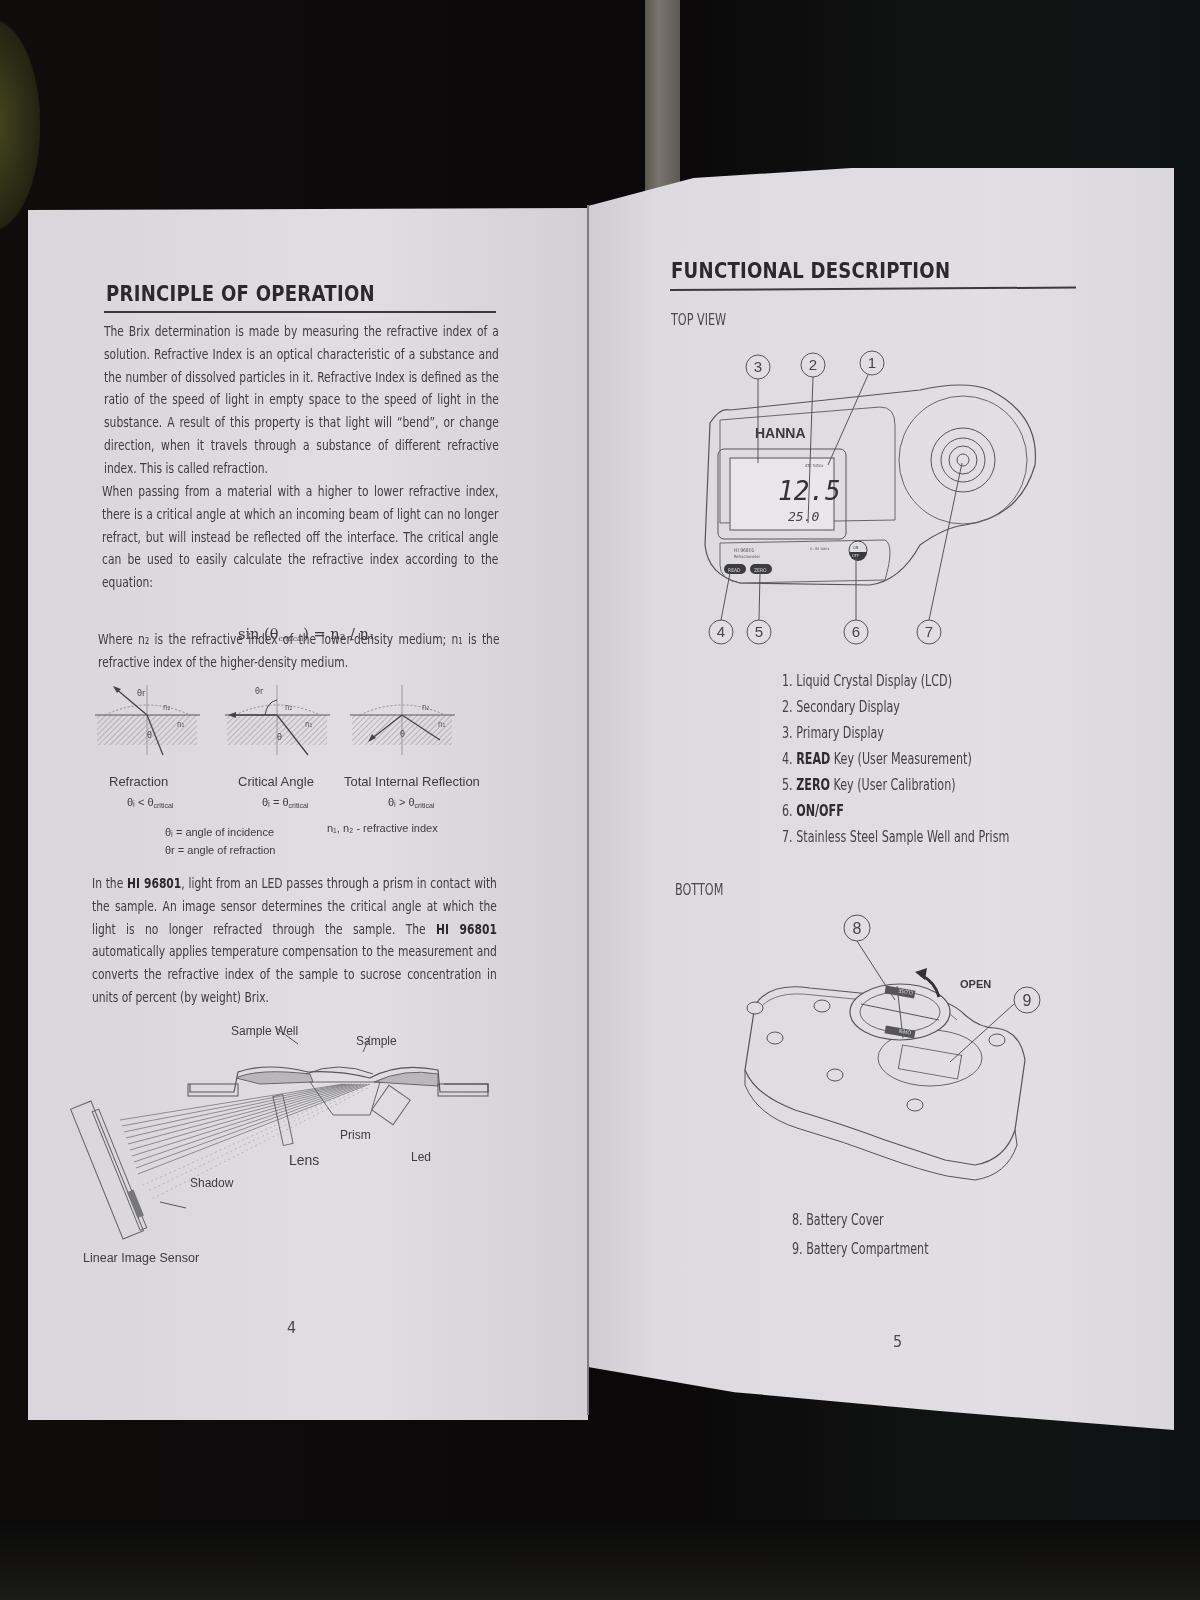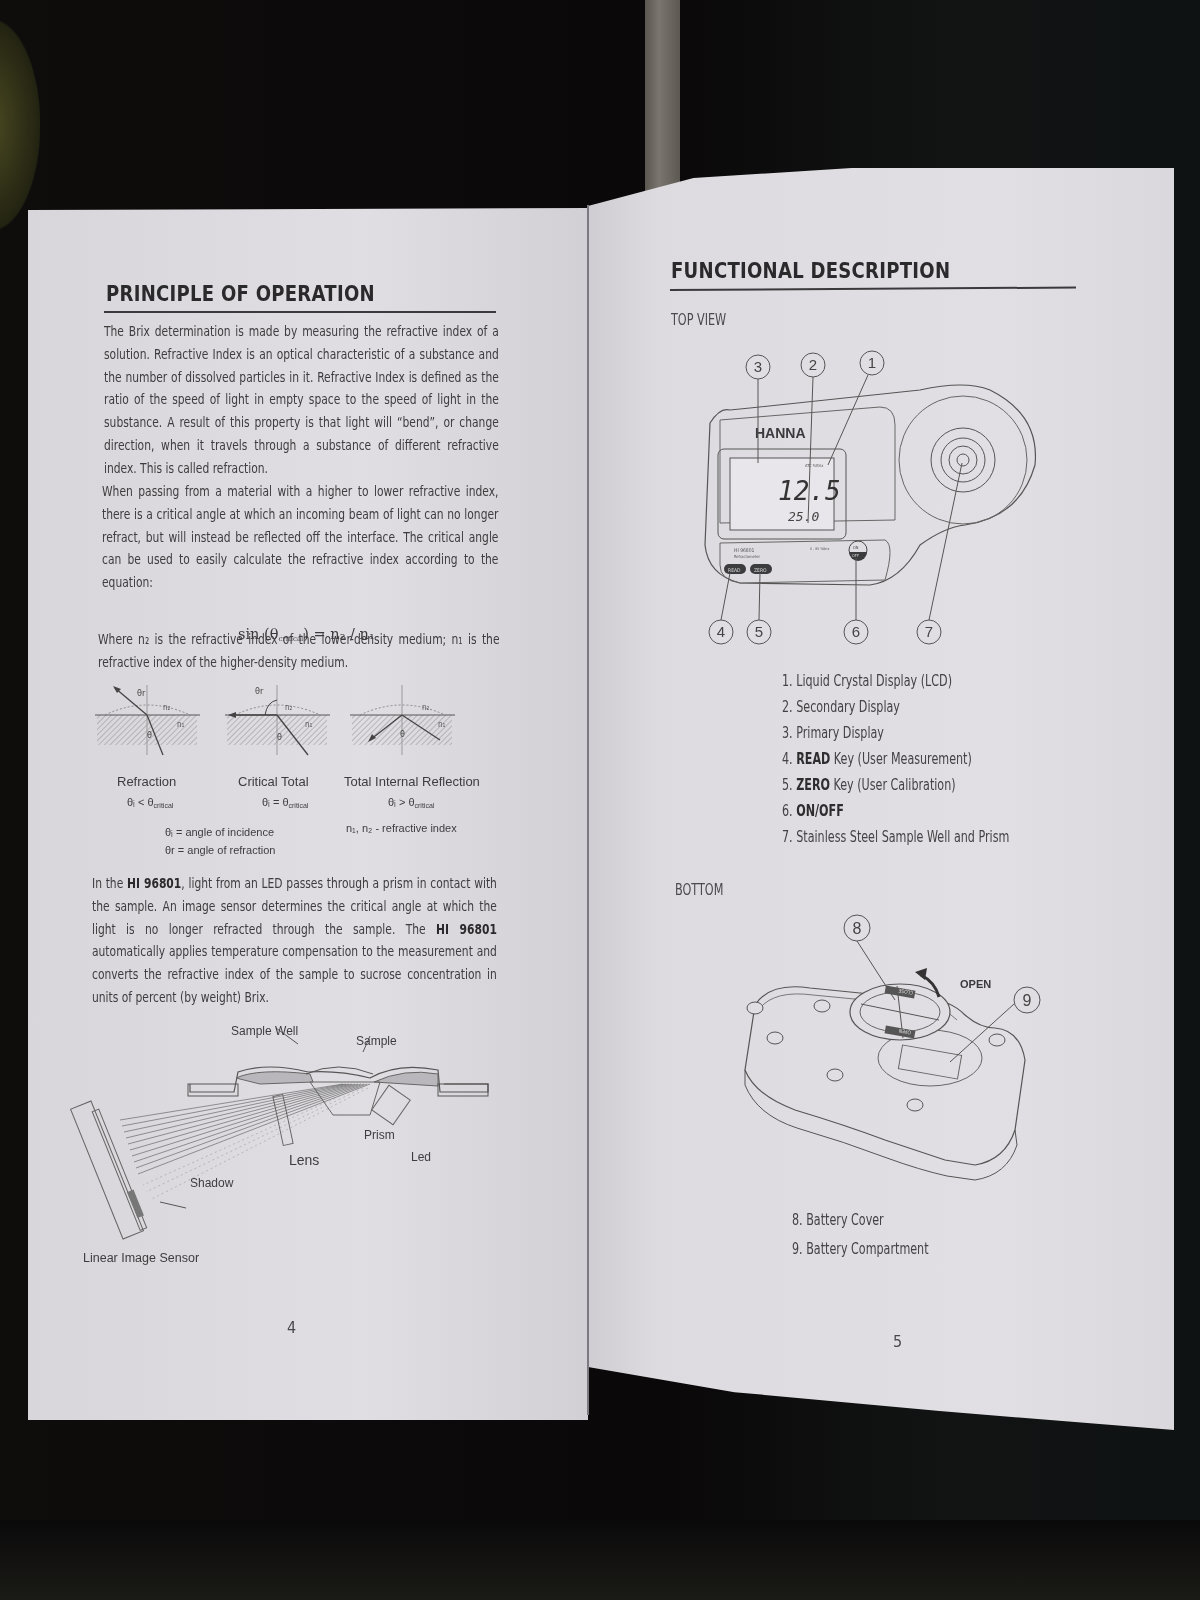--- a/index.html
+++ b/index.html
@@ -93,32 +93,32 @@
     <line x1="52" y1="5" x2="52" y2="75" stroke="#999" stroke-width="1"></line>
     <line x1="52" y1="35" x2="20" y2="60" stroke="#444" stroke-width="1.3"></line>
     <polygon points="18,62 22,54 26,58" fill="#444"></polygon>
     <line x1="52" y1="35" x2="90" y2="60" stroke="#444" stroke-width="1.3"></line>
     <text x="72" y="30" font-size="8" fill="#555">n₂</text>
     <text x="88" y="47" font-size="8" fill="#555">n₁</text>
     <text x="50" y="57" font-size="9" fill="#444">θ</text>
   </g>
 </svg>
 
-<div class="cap" style="left:117px;top:774px;">Refraction</div>
+<div class="cap" style="left:109px;top:774px;">Refraction</div>
 <div class="small" style="left:127px;top:796px;"><span>θᵢ &lt; θ</span><span class="sub">critical</span></div>
 
-<div class="cap" style="left:238px;top:774px;">Critical Total</div>
+<div class="cap" style="left:238px;top:774px;">Critical Angle</div>
 <div class="small" style="left:262px;top:796px;"><span>θᵢ = θ</span><span class="sub">critical</span></div>
 
 <div class="cap" style="left:344px;top:774px;">Total Internal Reflection</div>
 <div class="small" style="left:388px;top:796px;"><span>θᵢ &gt; θ</span><span class="sub">critical</span></div>
 
 <div class="small" style="left:165px;top:826px;">θᵢ = angle of incidence</div>
 <div class="small" style="left:165px;top:844px;">θr = angle of refraction</div>
-<div class="small" style="left:346px;top:822px;">n₁, n₂ - refractive index</div>
+<div class="small" style="left:327px;top:822px;">n₁, n₂ - refractive index</div>
 
 <div class="para" style="left:92px;top:872px;width:482px;"><span>In the </span><b>HI 96801</b><span>, light from an LED passes through a prism in contact with the sample. An image sensor determines the critical angle at which the light is no longer refracted through the sample. The </span><b>HI 96801</b><span> automatically applies temperature compensation to the measurement and converts the refractive index of the sample to sucrose concentration in units of percent (by weight) Brix.</span></div>
 
 <svg style="left:88px;top:1040px;" width="420" height="200">
 
   <path d="M102 44 L102 52 L146 52 L150 32 Q180 22 220 32 Q250 30 282 38 Q310 22 350 30 L352 52 L400 52 L400 44 L356 44" fill="none" stroke="#555" stroke-width="1.2"></path>
   <path d="M148 38 Q170 28 222 34 L225 42 L172 44 Z" fill="#b9b7bb" stroke="#666"></path>
   <path d="M286 42 Q316 28 350 34 L350 46 Z" fill="#b9b7bb" stroke="#666"></path>
   <rect x="100" y="44" width="50" height="12" fill="none" stroke="#555"></rect>
   <rect x="350" y="44" width="50" height="12" fill="none" stroke="#555"></rect>
@@ -152,21 +152,21 @@
   <rect x="28" y="66" width="7" height="128" fill="none" stroke="#666" transform="rotate(-22 31 130)"></rect>
   <rect x="44" y="150" width="7" height="28" fill="#777" transform="rotate(-22 47 164)"></rect>
 
   <line x1="188" y1="-12" x2="210" y2="4" stroke="#555"></line>
   <line x1="282" y1="-4" x2="275" y2="12" stroke="#555"></line>
   <line x1="72" y1="162" x2="98" y2="168" stroke="#555"></line>
 </svg>
 <div class="cap" style="left:231px;top:1024px;font-size:12px;text-align:right;">Sample Well</div>
 <div class="cap" style="left:356px;top:1034px;font-size:12px;text-align:right;">Sample</div>
 <div class="cap" style="left:411px;top:1111px;font-size:12px;margin-top:39px;">Led</div>
-<div class="cap" style="left:340px;top:1128px;font-size:12px;margin-left:24px;">Prism</div>
+<div class="cap" style="left:340px;top:1128px;font-size:12px;">Prism</div>
 <div class="cap" style="left:289px;top:1152px;font-size:14px;">Lens</div>
 <div class="cap" style="left:190px;top:1176px;font-size:12px;">Shadow</div>
 <div class="cap" style="left:83px;top:1251px;font-size:12.5px;">Linear Image Sensor</div>
 
 <div class="pagenum" style="left:287px;top:1318px;">4</div>
 
 <div class="h1" style="left:671px;top:259px;">FUNCTIONAL DESCRIPTION</div>
 <div class="rule" style="left:670px;top:289px;width:406px;transform:rotate(-.35deg);transform-origin:left;"></div>
 <div class="section-label" style="left:671px;top:310px;">TOP VIEW</div>
 

